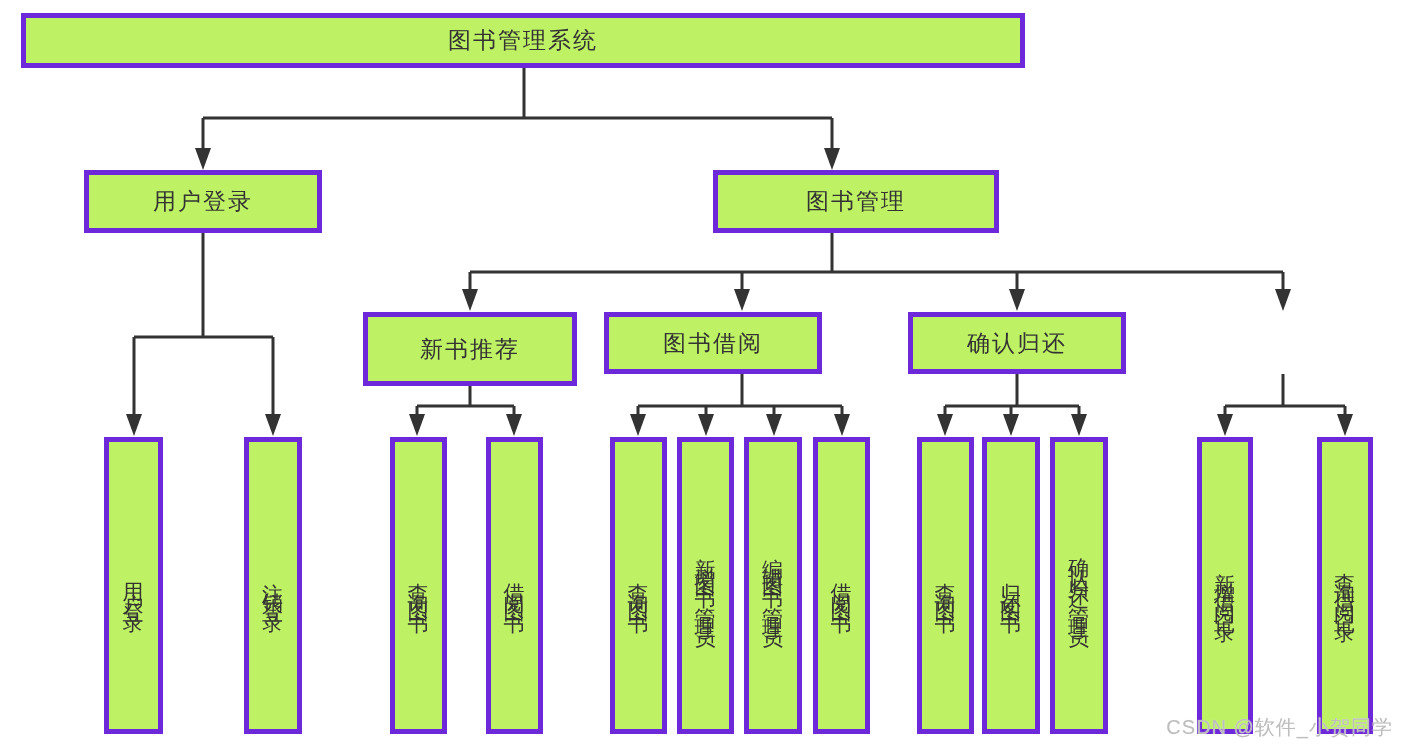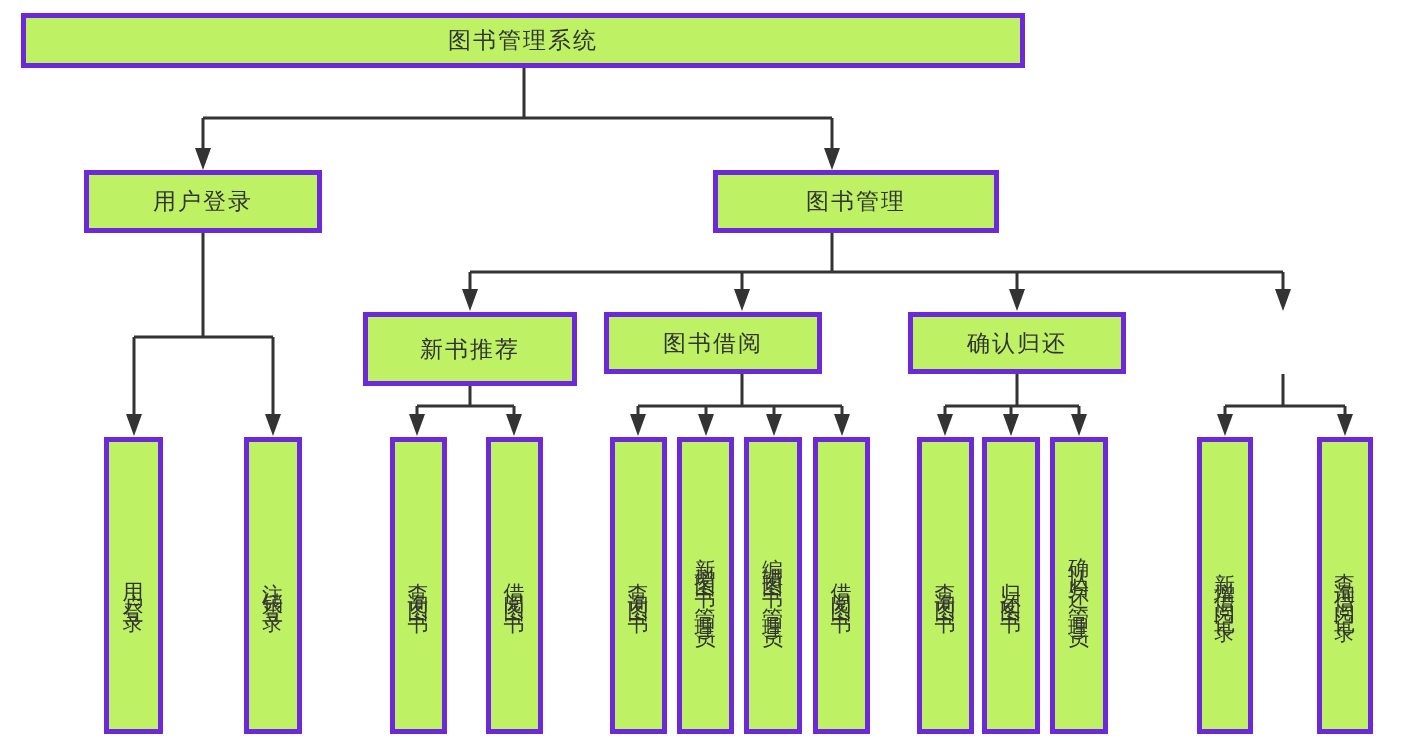--- a/index.html
+++ b/index.html
@@ -131,14 +131,15 @@
     <span>确认归还（管理员）</span>
   </div>
 
   <div class="box v-label" style="left:1197px;top:437px;width:56px;height:297px">
     <span>新增借阅记录</span>
   </div>
   <div class="box v-label" style="left:1317px;top:437px;width:56px;height:297px">
     <span>查询借阅记录</span>
   </div>
 
+  <div class="watermark" style="right:12px;top:714px">CSDN @软件_小贺同学</div>
 
 </div>
 
 </body></html>

